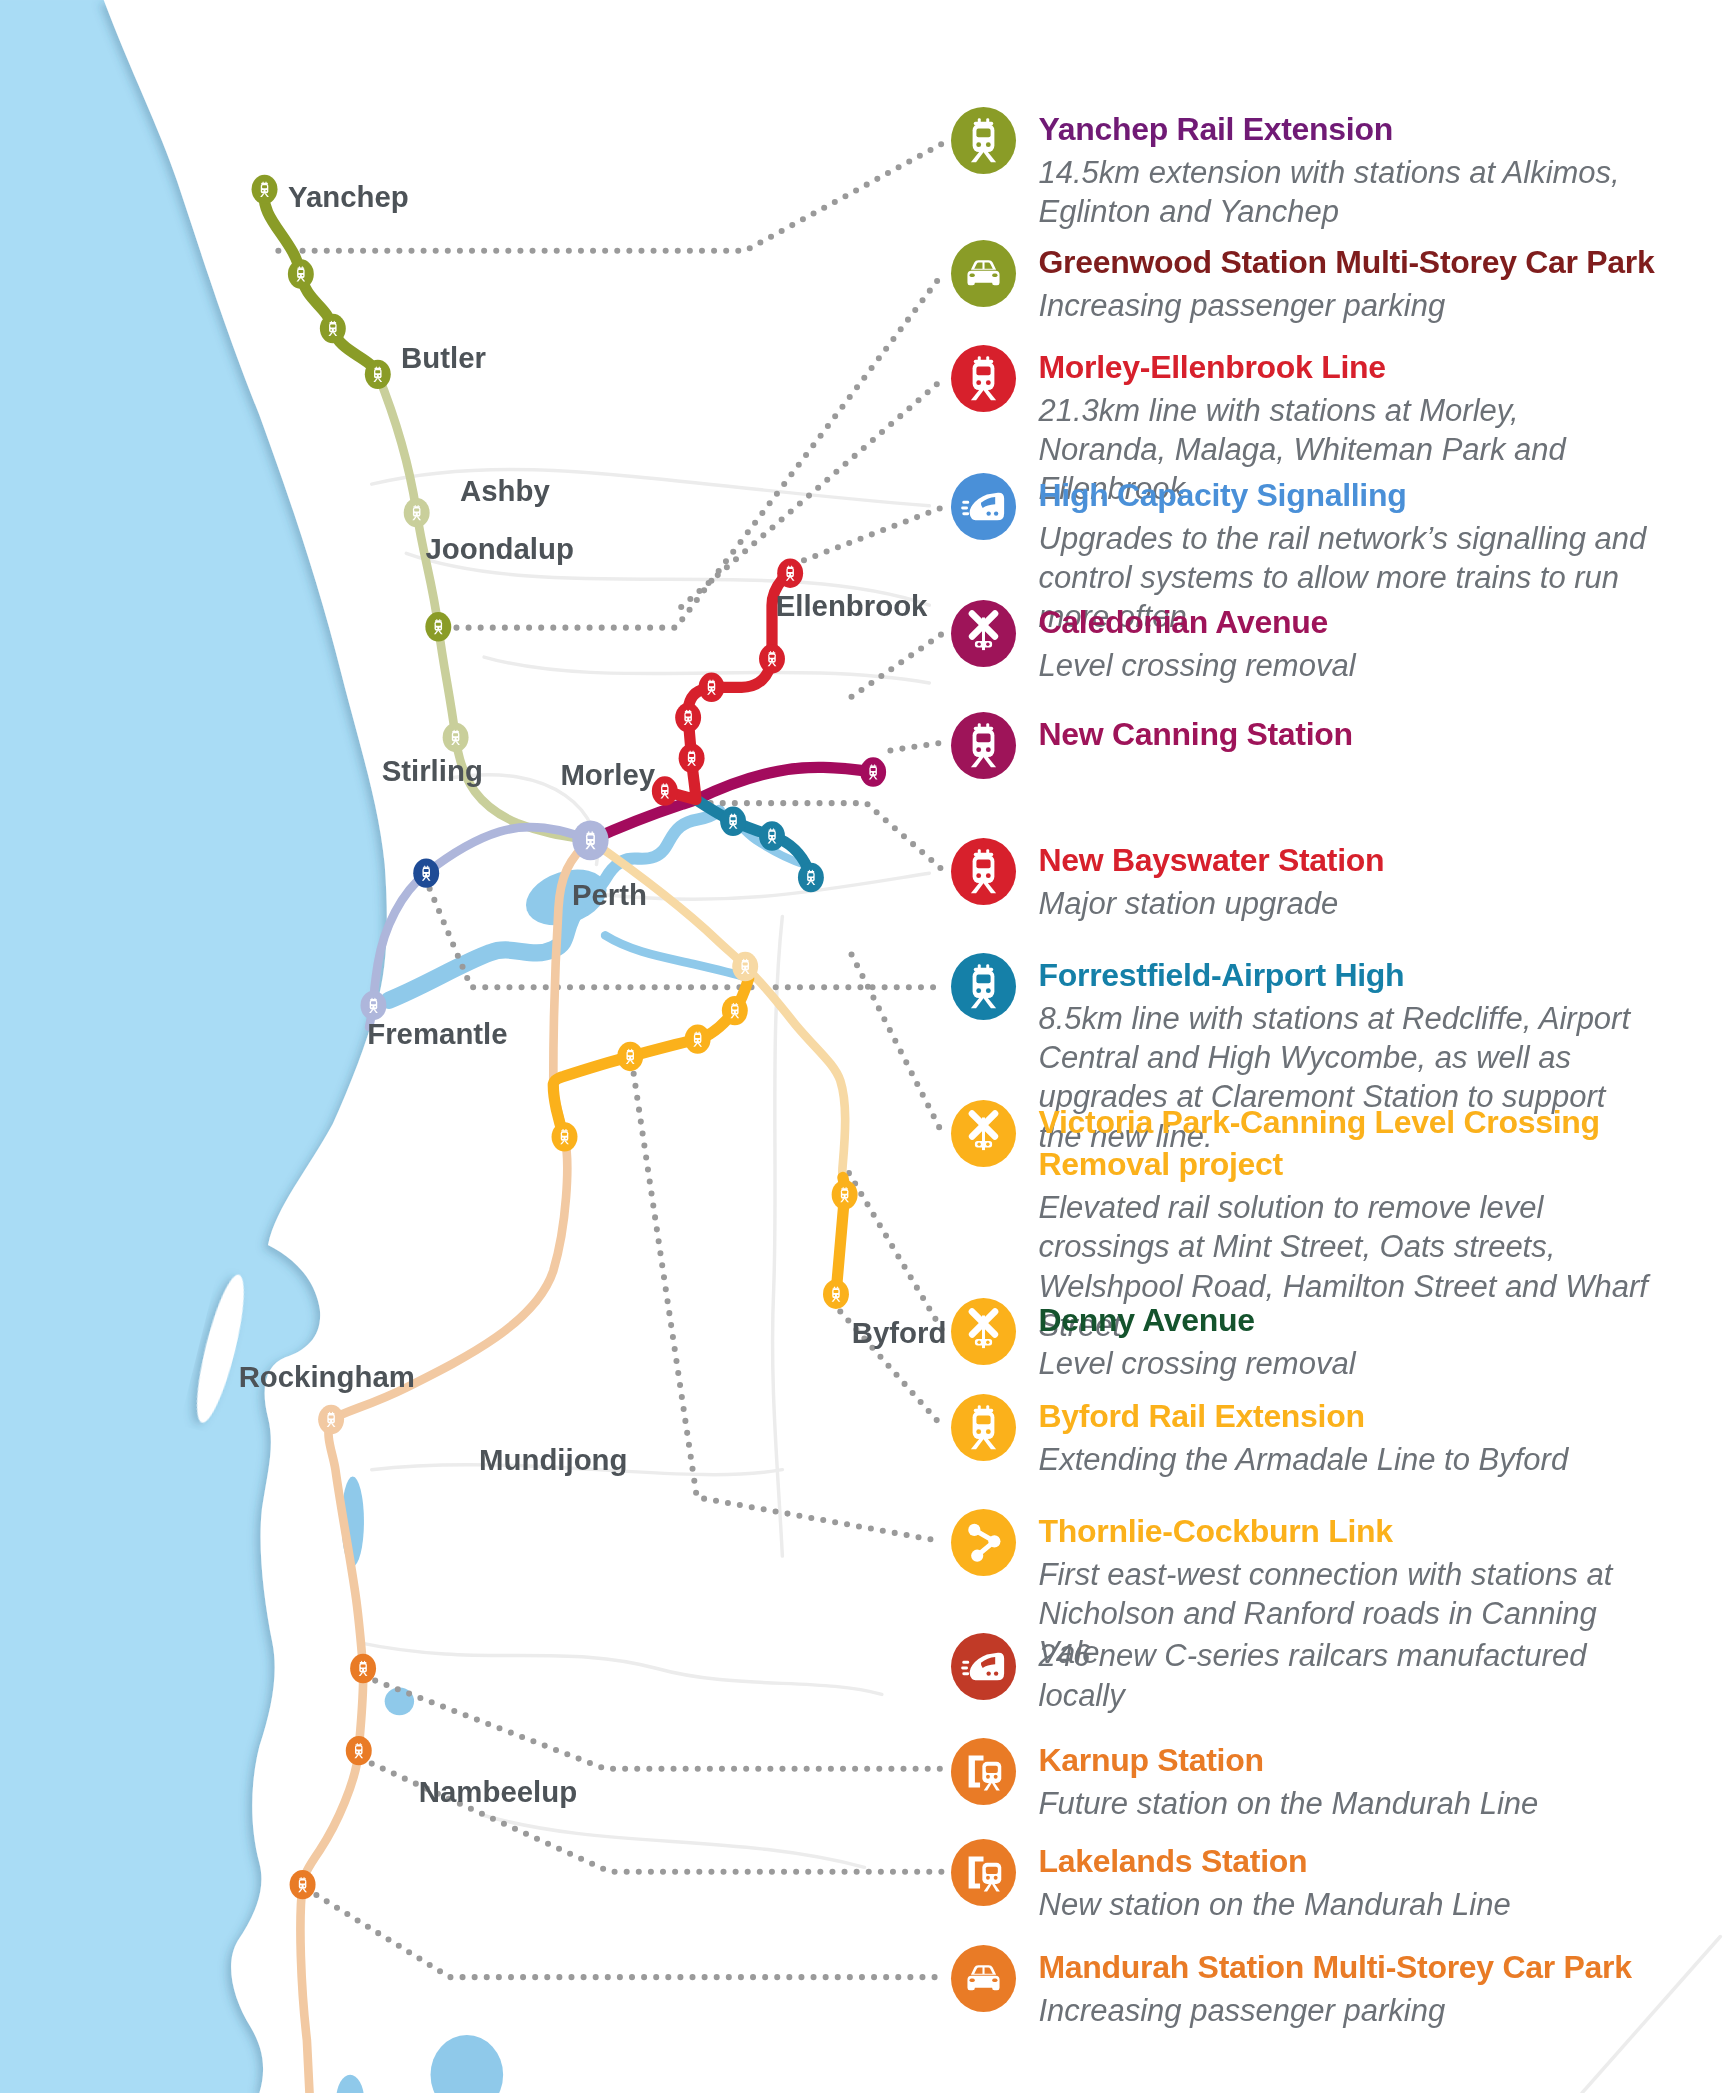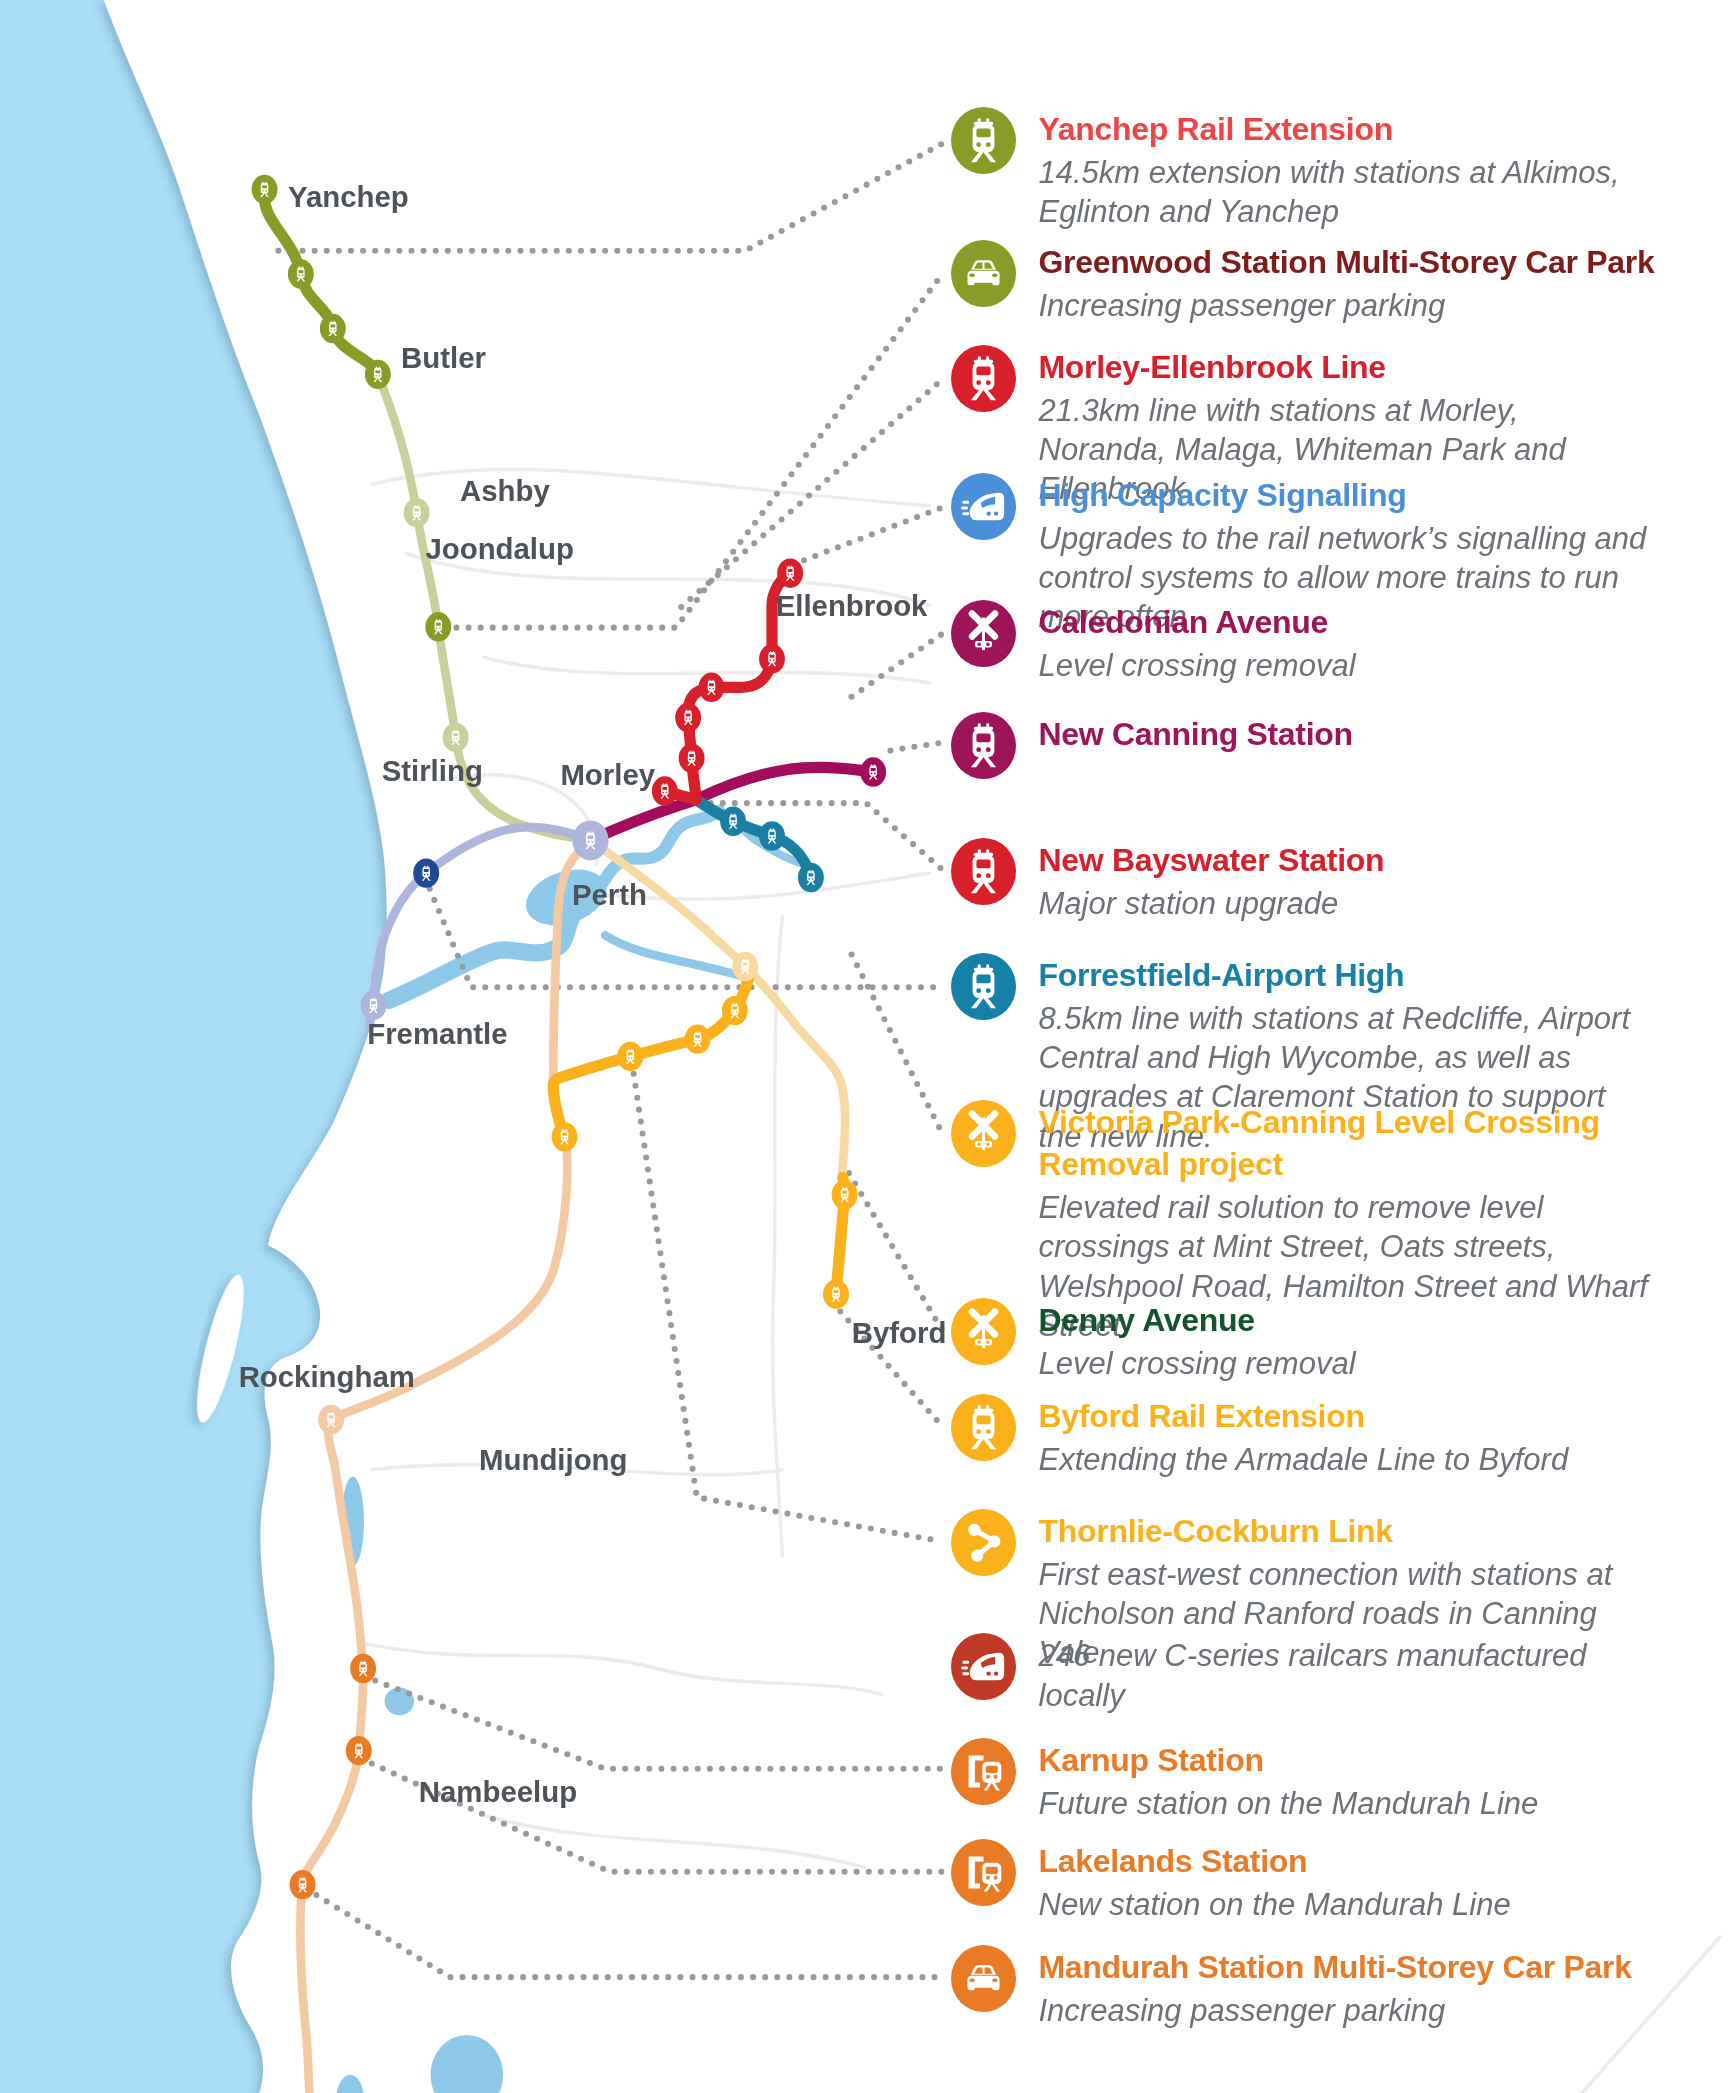--- a/index.html
+++ b/index.html
@@ -317,21 +317,21 @@
 </svg>
 
 <div id="legend">
   <div class="entry" style="top:107px">
     <div class="eicon" style="background: rgb(138, 156, 39); color: rgb(138, 156, 39);">
           <svg viewBox="0 0 48 48">
             <use href="#i-train"></use>
           </svg>
         </div>
     <div class="etext">
-          <div class="etitle" style="color: #ef4444;">Yanchep Rail Extension</div>
+          <div class="etitle" style="color: #701a75;">Yanchep Rail Extension</div>
     <div class="edesc">14.5km extension with stations at Alkimos, Eglinton and Yanchep</div>
         </div>
   </div>
   <div class="entry" style="top:240px">
     <div class="eicon" style="background: rgb(138, 156, 39); color: rgb(138, 156, 39);">
           <svg viewBox="0 0 48 48">
             <use href="#i-car"></use>
           </svg>
         </div>
     <div class="etext">

